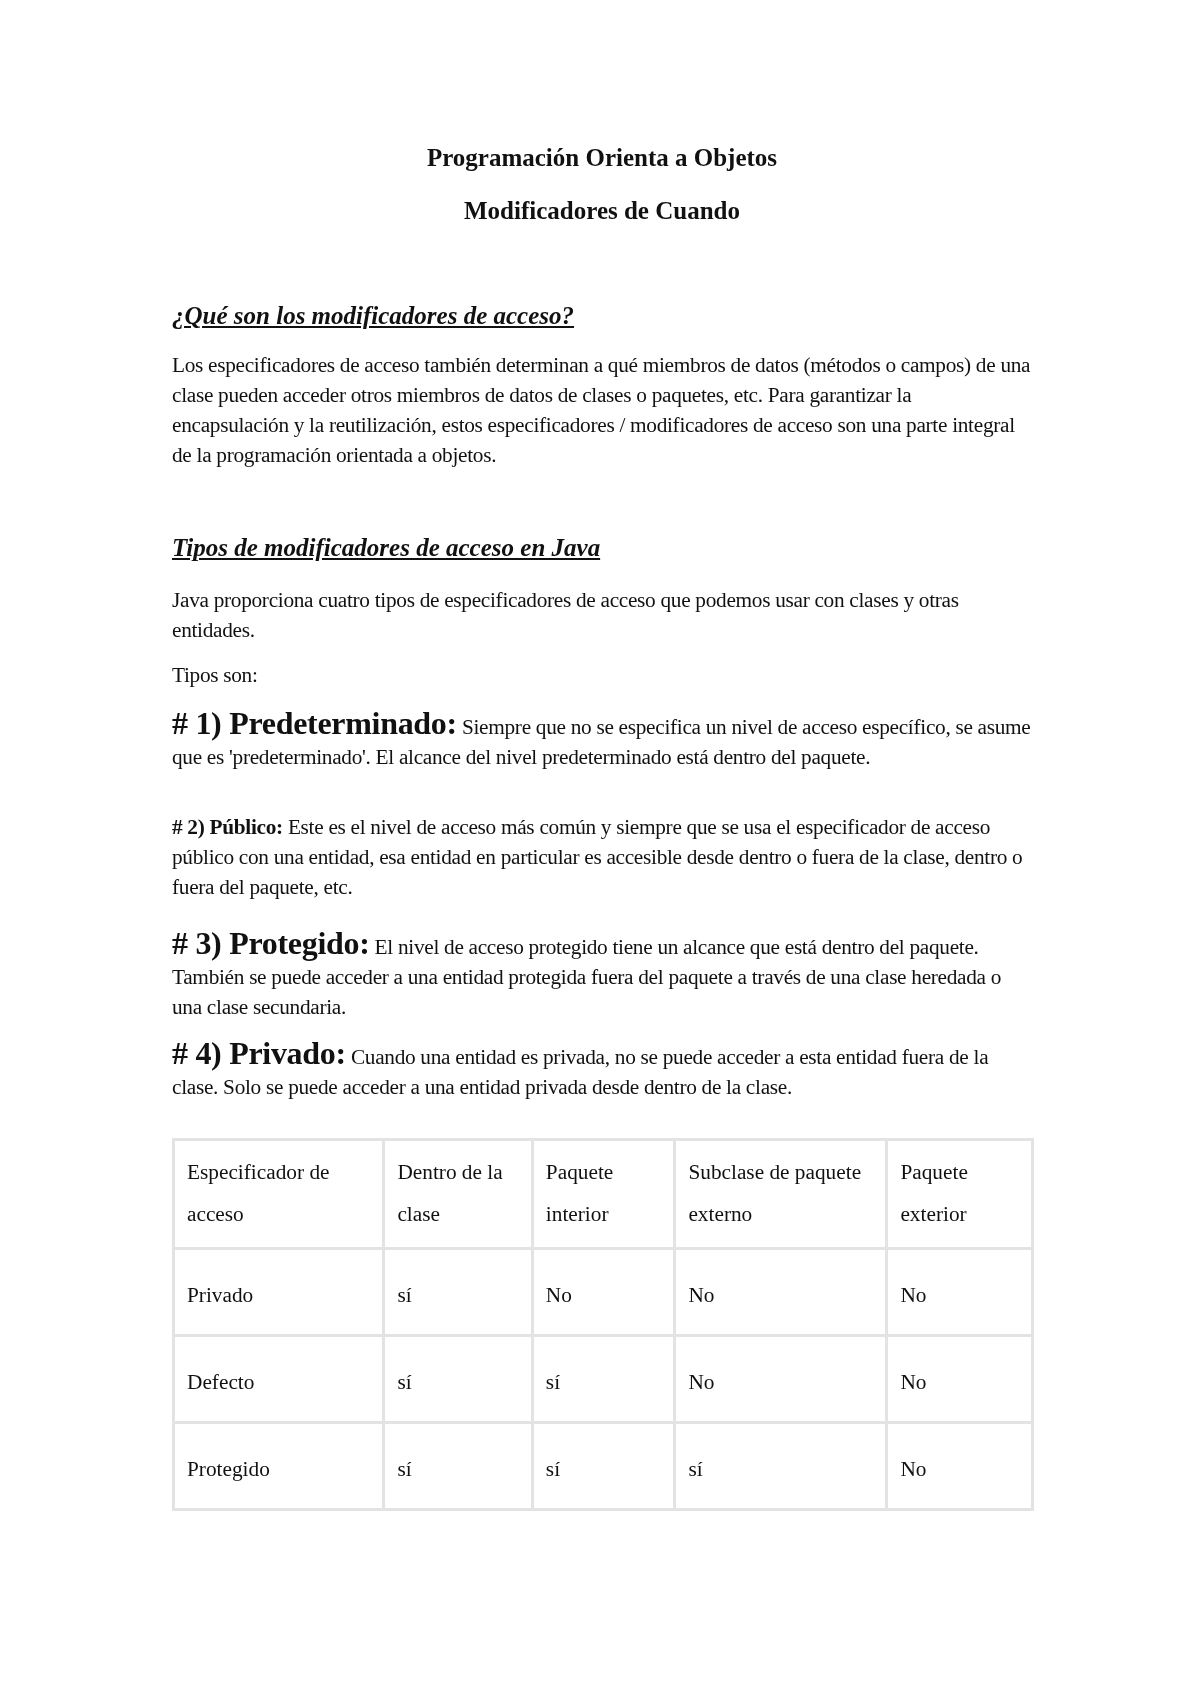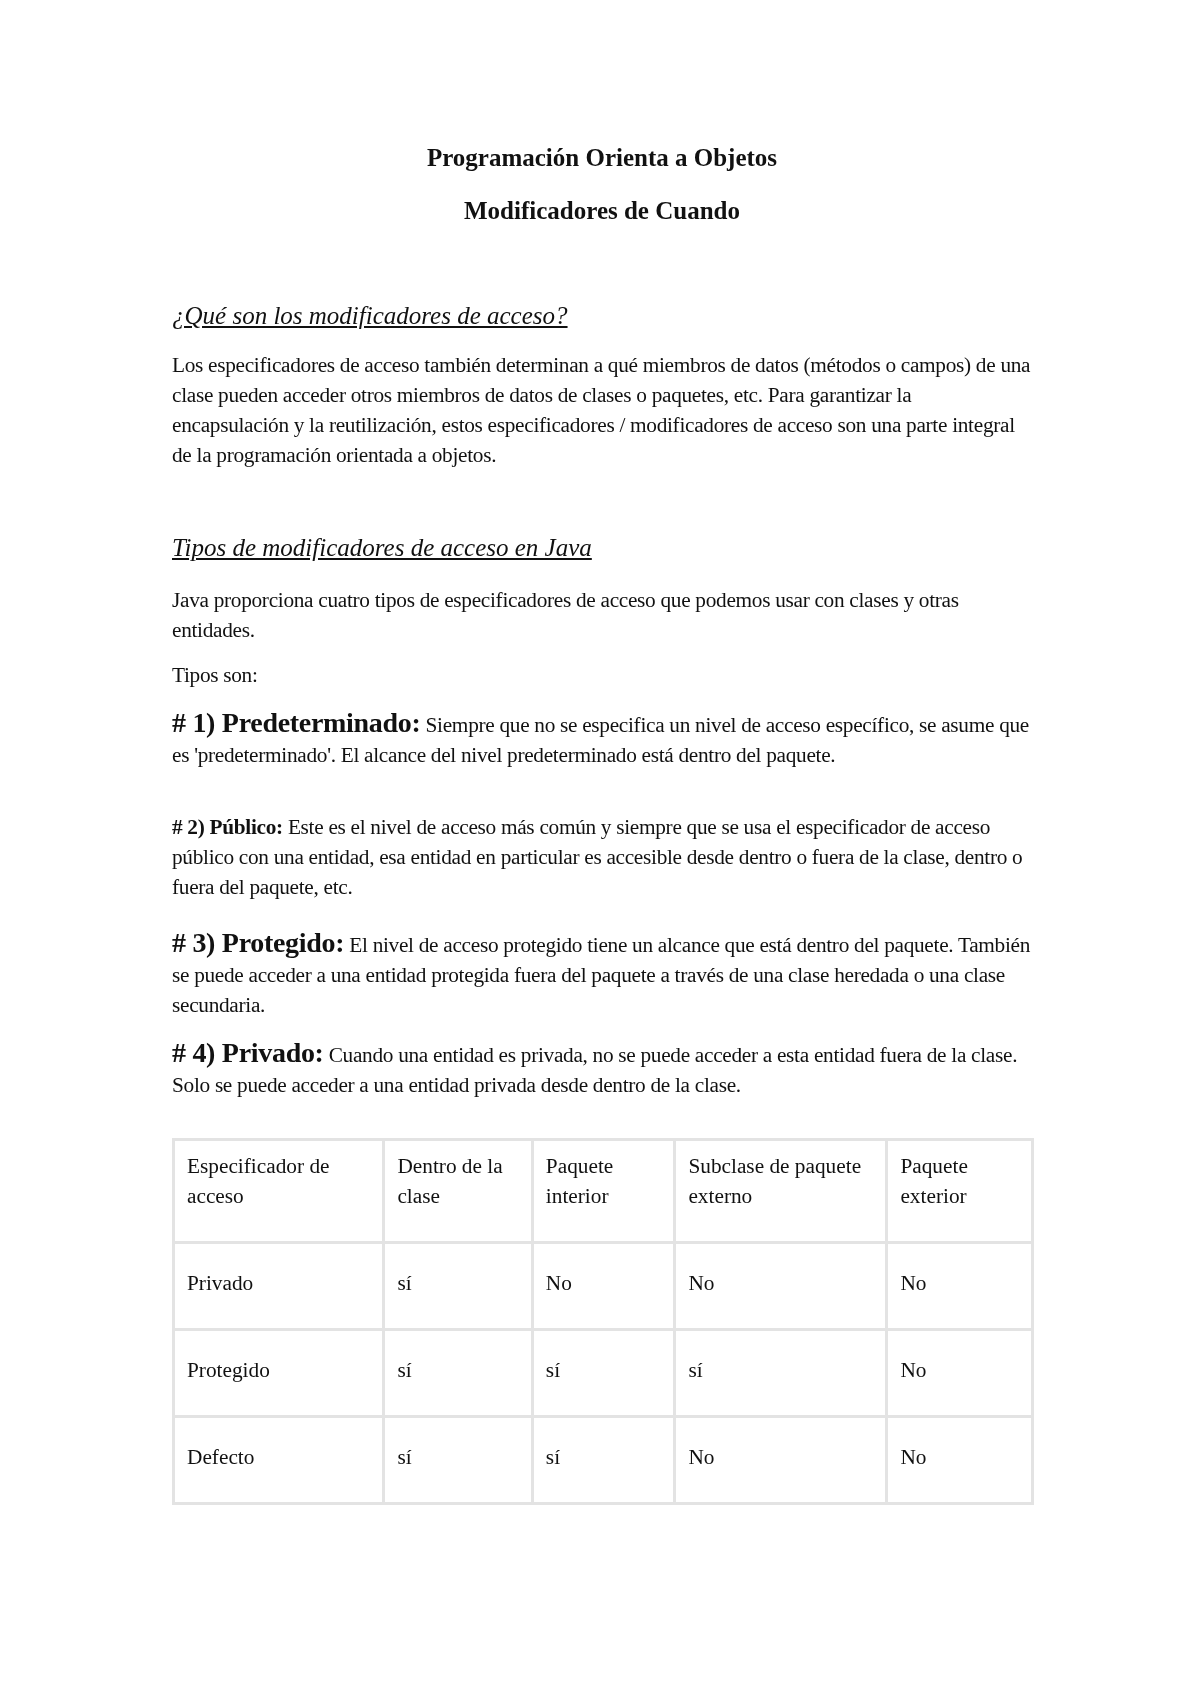--- a/index.html
+++ b/index.html
@@ -2,35 +2,35 @@
 <html><head>
 <meta charset="utf-8">
 <style>
   html, body { margin: 0; padding: 0; background: #ffffff; }
   body { width: 1200px; height: 1696px; position: relative; overflow: hidden;
          font-family: "Liberation Serif", "DejaVu Serif", serif; color: #111; }
   .page { position: absolute; left: 172px; top: 0; width: 860px; }
   .title { position: absolute; left: 0; width: 860px; text-align: center; font-weight: bold; font-size: 25px; }
   #t1 { top: 144px; }
   #t2 { top: 197px; }
-  .h { position: absolute; left: 0; font-style: italic; font-weight: normal; text-decoration: underline; font-size: 25px; }
+  .h { position: absolute; left: 0; font-style: italic; font-weight: bold; text-decoration: underline; font-size: 25px; }
   #h1 { top: 302px; }
   #h2 { top: 534px; }
   .p { position: absolute; left: 0; width: 860px; font-size: 21.3px; line-height: 30px; letter-spacing: -0.3px; }
   #p1 { top: 350px; }
   #p2 { top: 585px; }
   #p3 { top: 660px; }
   #i1 { top: 708px; }
   #i2 { top: 812px; }
   #i3 { top: 928px; }
   #i4 { top: 1038px; }
   .p .lead { font-weight: bold; }
-  .big { font-size: 28px; }
+  .big { font-size: 32px; }
   table { position: absolute; left: 0; top: 1138px; width: 862px; border-collapse: collapse; font-size: 21.3px; }
-  td { border: 3px solid #e3e3e3; vertical-align: top; padding: 10px 12px 12px 12px; line-height: 30px; }
+  td { border: 3px solid #e3e3e3; vertical-align: top; padding: 10px 12px 12px 12px; line-height: 42px; }
   tr.head td { height: 78px; }
   tr.row td { height: 48px; padding-top: 24px; }
   col.c1 { width: 211px; } col.c2 { width: 149px; } col.c3 { width: 143px; } col.c4 { width: 213px; } col.c5 { width: 146px; }
 </style>
 </head>
 <body>
 
 <div class="page">
   <div class="title" id="t1">Programación Orienta a Objetos</div>
   <div class="title" id="t2">Modificadores de Cuando</div>
@@ -64,28 +64,28 @@
       <td>Paquete exterior</td>
     </tr>
     <tr class="row">
       <td>Privado</td>
       <td>sí</td>
       <td>No</td>
       <td>No</td>
       <td>No</td>
     </tr>
     <tr class="row">
+      <td>Defecto</td>
+      <td>sí</td>
+      <td>sí</td>
+      <td>No</td>
+      <td>No</td>
+    </tr>
+    <tr class="row">
       <td>Protegido</td>
       <td>sí</td>
       <td>sí</td>
       <td>sí</td>
-      <td>No</td>
-    </tr>
-    <tr class="row">
-      <td>Defecto</td>
-      <td>sí</td>
-      <td>sí</td>
-      <td>No</td>
       <td>No</td>
     </tr>
   </tbody>
     </table>
 </div>
 
 </body></html>

